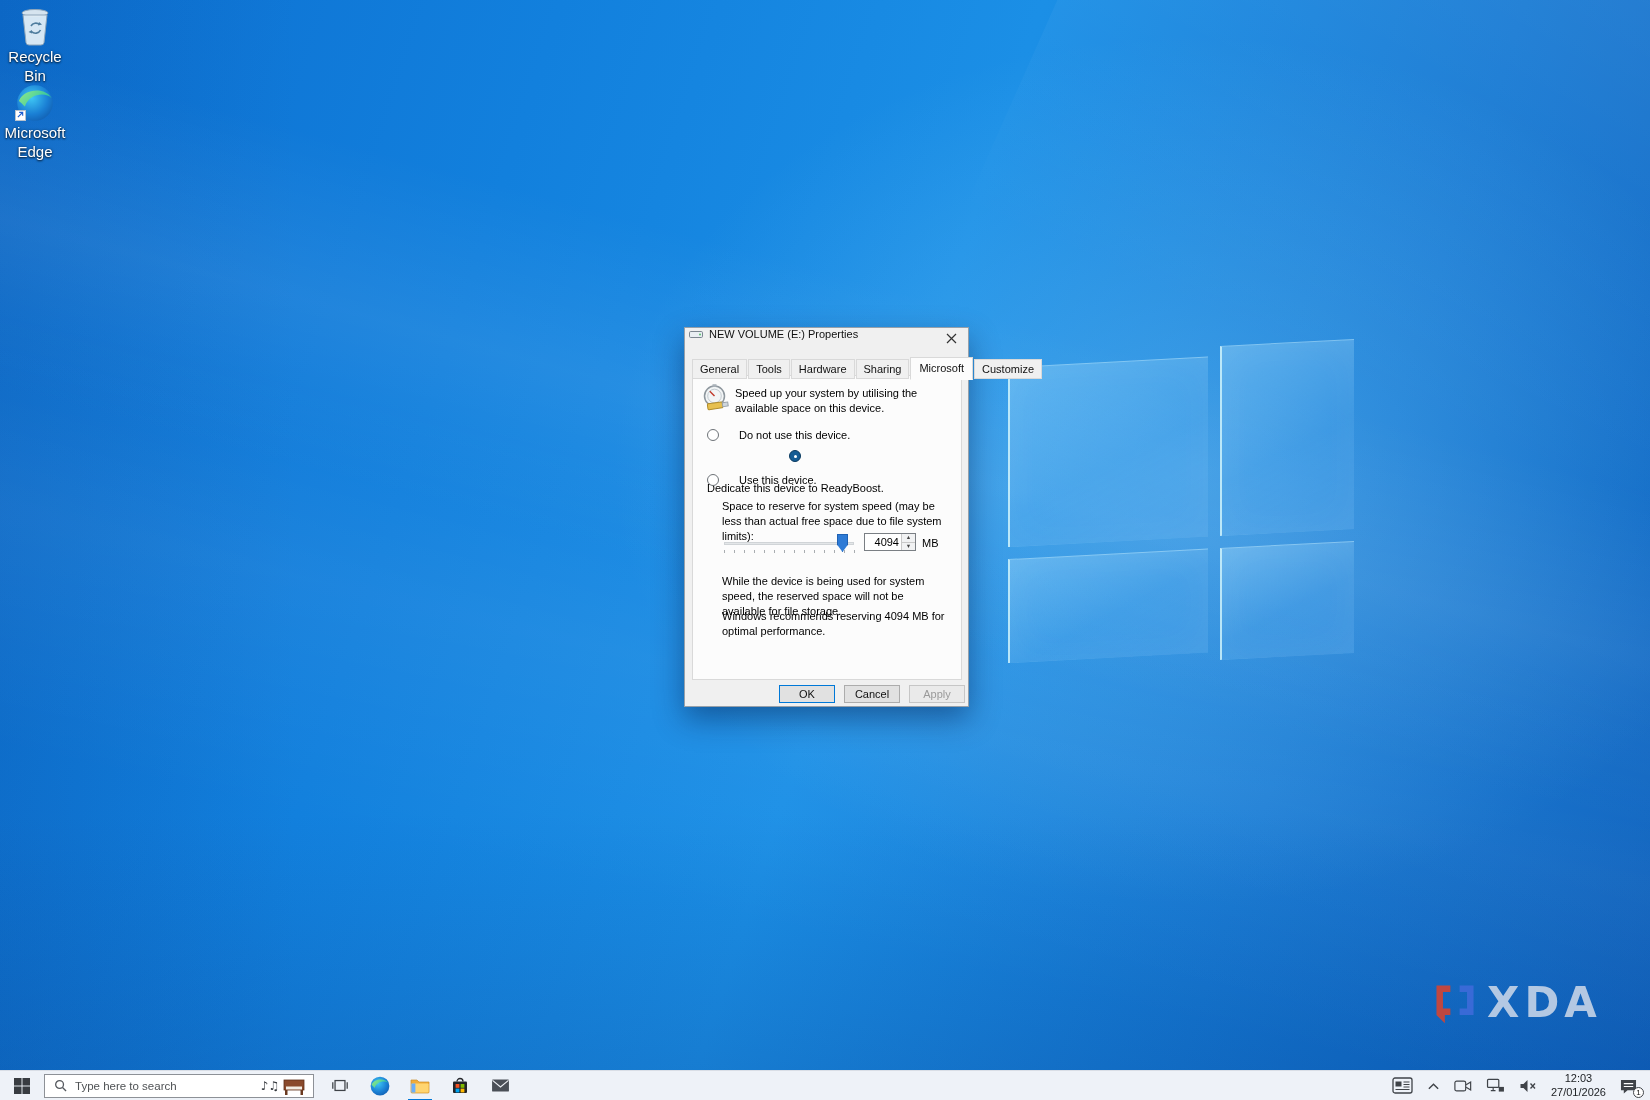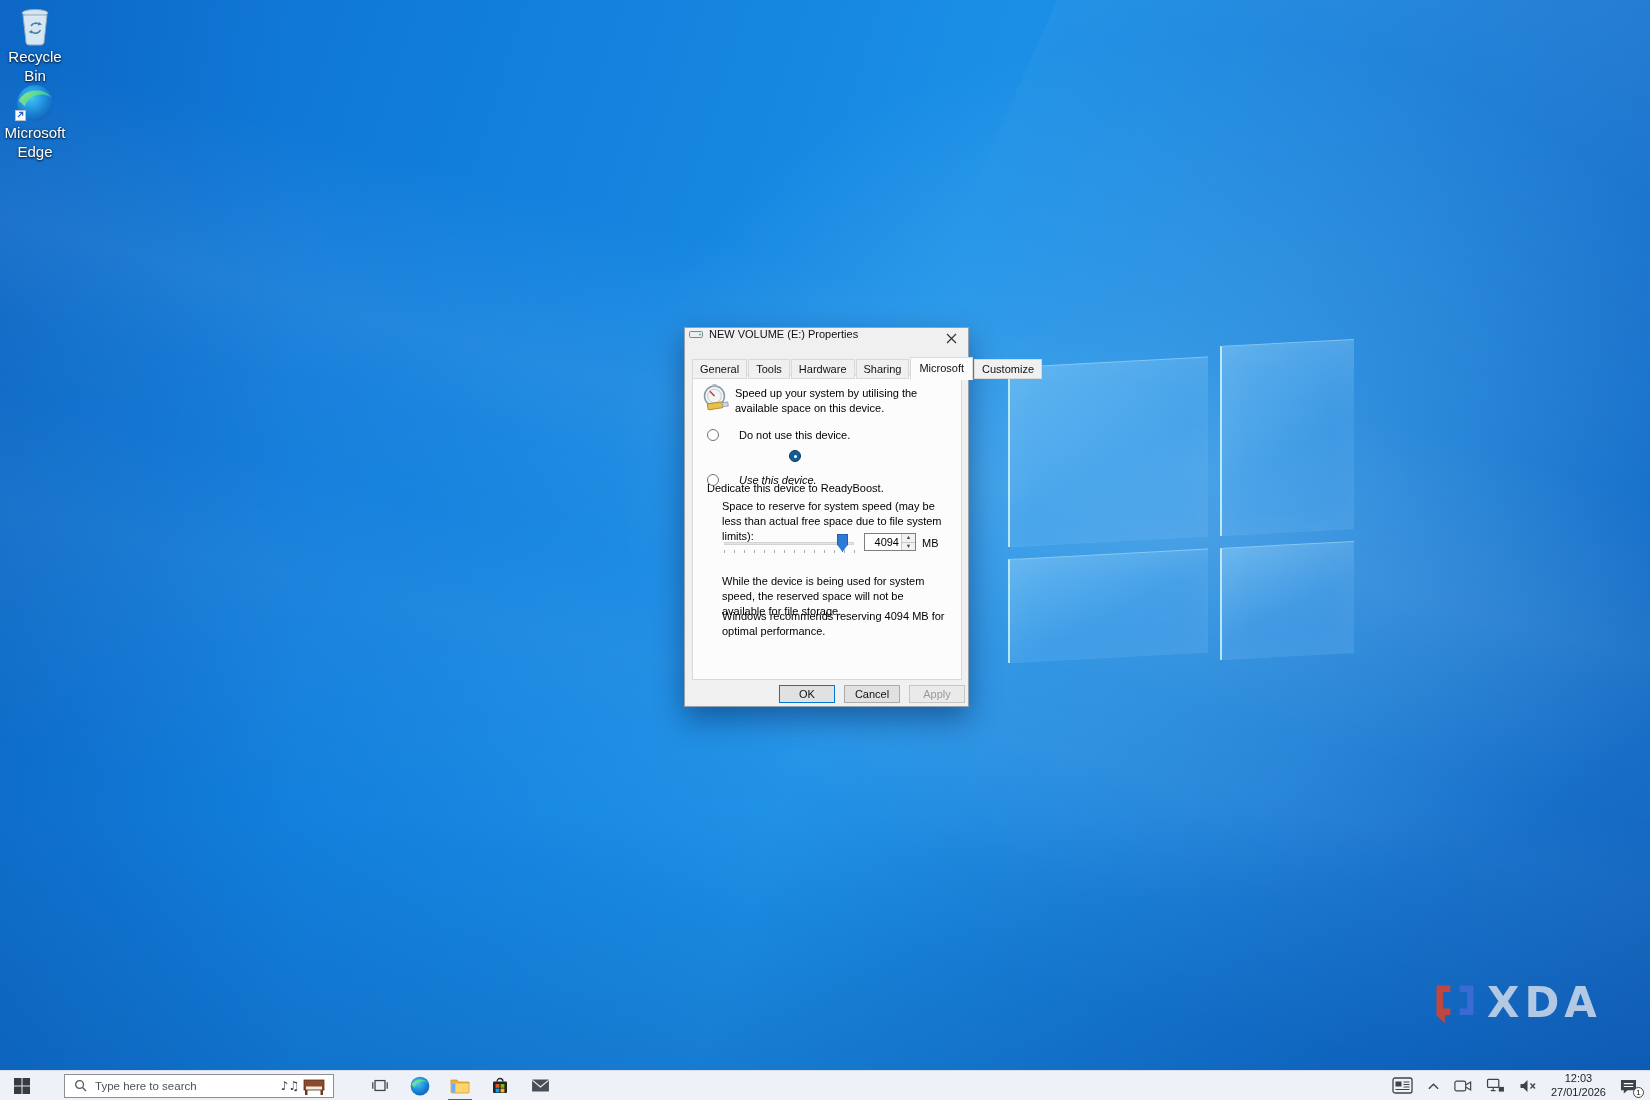--- a/index.html
+++ b/index.html
@@ -93,21 +93,21 @@
   .note2 { left:29px; top:233px; width:228px; line-height:1.35; }
   .dlg-btn { position:absolute; top:357px; width:56px; height:18px; background:#e1e1e1;
     border:1px solid #acacac; font-size:11px; font-family:"Liberation Sans", sans-serif;
     display:flex; align-items:center; justify-content:center; color:#111; }
   .dlg-btn.default { border-color:#0078d7; }
   .dlg-btn.disabled { color:#9a9a9a; background:#eaeaea; border-color:#c6c6c6; }
   #btn-ok { left:94px; } #btn-cancel { left:159px; } #btn-apply { left:224px; }
 
   
   .taskbar { position:absolute; left:0; top:1070px; width:1650px; height:30px;
-    background:#eef2f8; border-top:1px solid #d9dee6; display:flex; align-items:center;gap:20px; }
+    background:#eef2f8; border-top:1px solid #d9dee6; display:flex; align-items:center; }
   .start-btn { width:44px; height:30px; display:flex; align-items:center; justify-content:center; }
   .search-box { width:270px; height:24px; background:#fff; border:1px solid #8d9197;
     display:flex; align-items:center; }
   .search-box .mag { margin:0 6px 0 9px; flex:0 0 auto; }
   .search-input { flex:1; min-width:0; border:none; outline:none; font-size:11.5px;
     font-family:"Liberation Sans", sans-serif; color:#333; background:transparent; }
   .search-input::placeholder { color:#4f5255; opacity:1; }
   .search-highlight { width:58px; height:22px; background:#fff; display:flex; align-items:center;
     justify-content:center; gap:2px; flex:0 0 auto; }
   .notes-glyph { font-family:"DejaVu Sans", sans-serif; font-size:12px; color:#34383d; }
@@ -220,21 +220,21 @@
     <div class="abs desc">Speed up your system by utilising the available space on this device.</div>
 
     <div class="abs radio-row" style="top:52px;">
       <span class="radio"></span>
       <span>Do not use this device.</span>
     </div>
     <div class="abs radio-row" style="top:74px;flex-direction:column;">
       <span class="radio selected"></span>
       <span>Dedicate this device to ReadyBoost.</span>
     </div>
-    <div class="abs radio-row" style="top:97px;font-style:italic;">
+    <div class="abs radio-row" style="top:97px;">
       <span class="radio"></span>
       <span>Use this device.</span>
     </div>
 
     <div class="abs reserve-label">Space to reserve for system speed (may be less than actual free space due to file system limits):</div>
 
     <div class="abs slider-track"></div>
     <div class="abs slider-ticks"></div>
     <div class="abs slider-thumb"></div>
 

